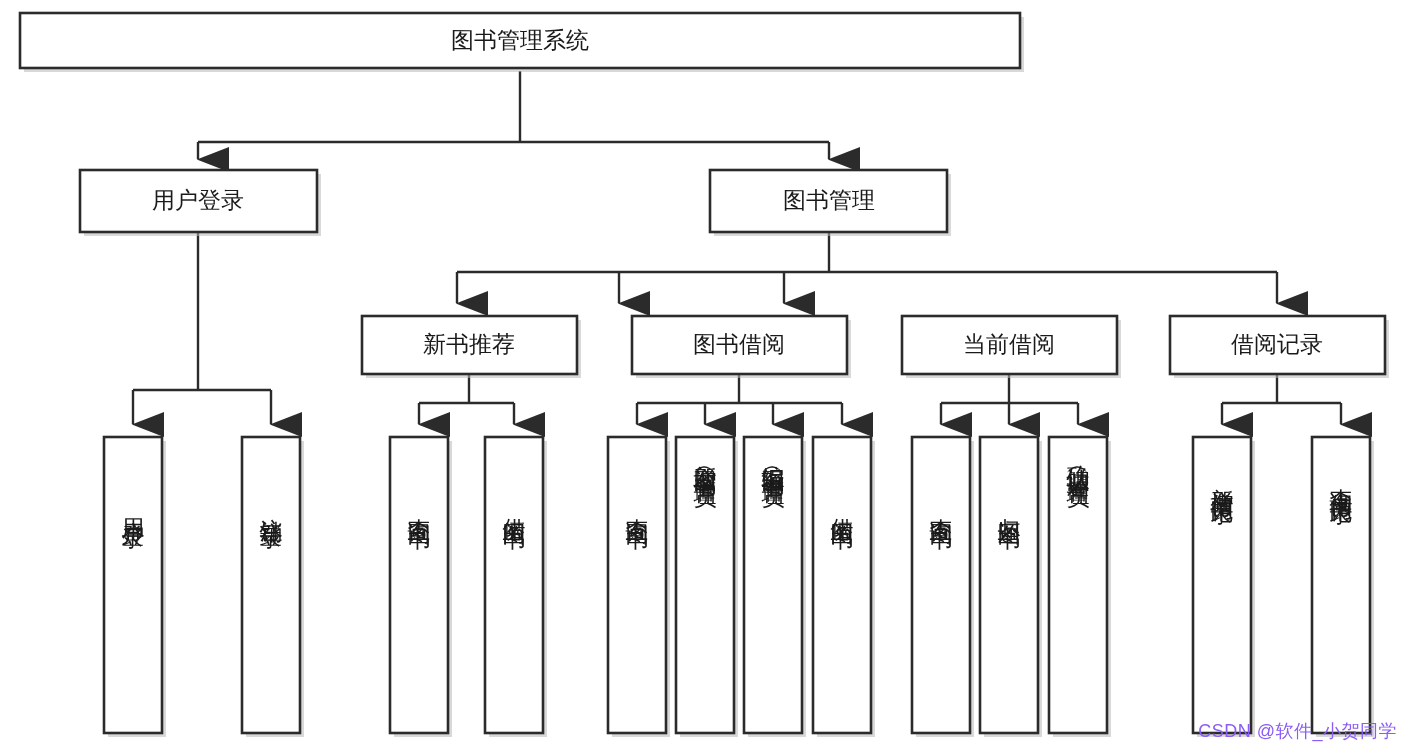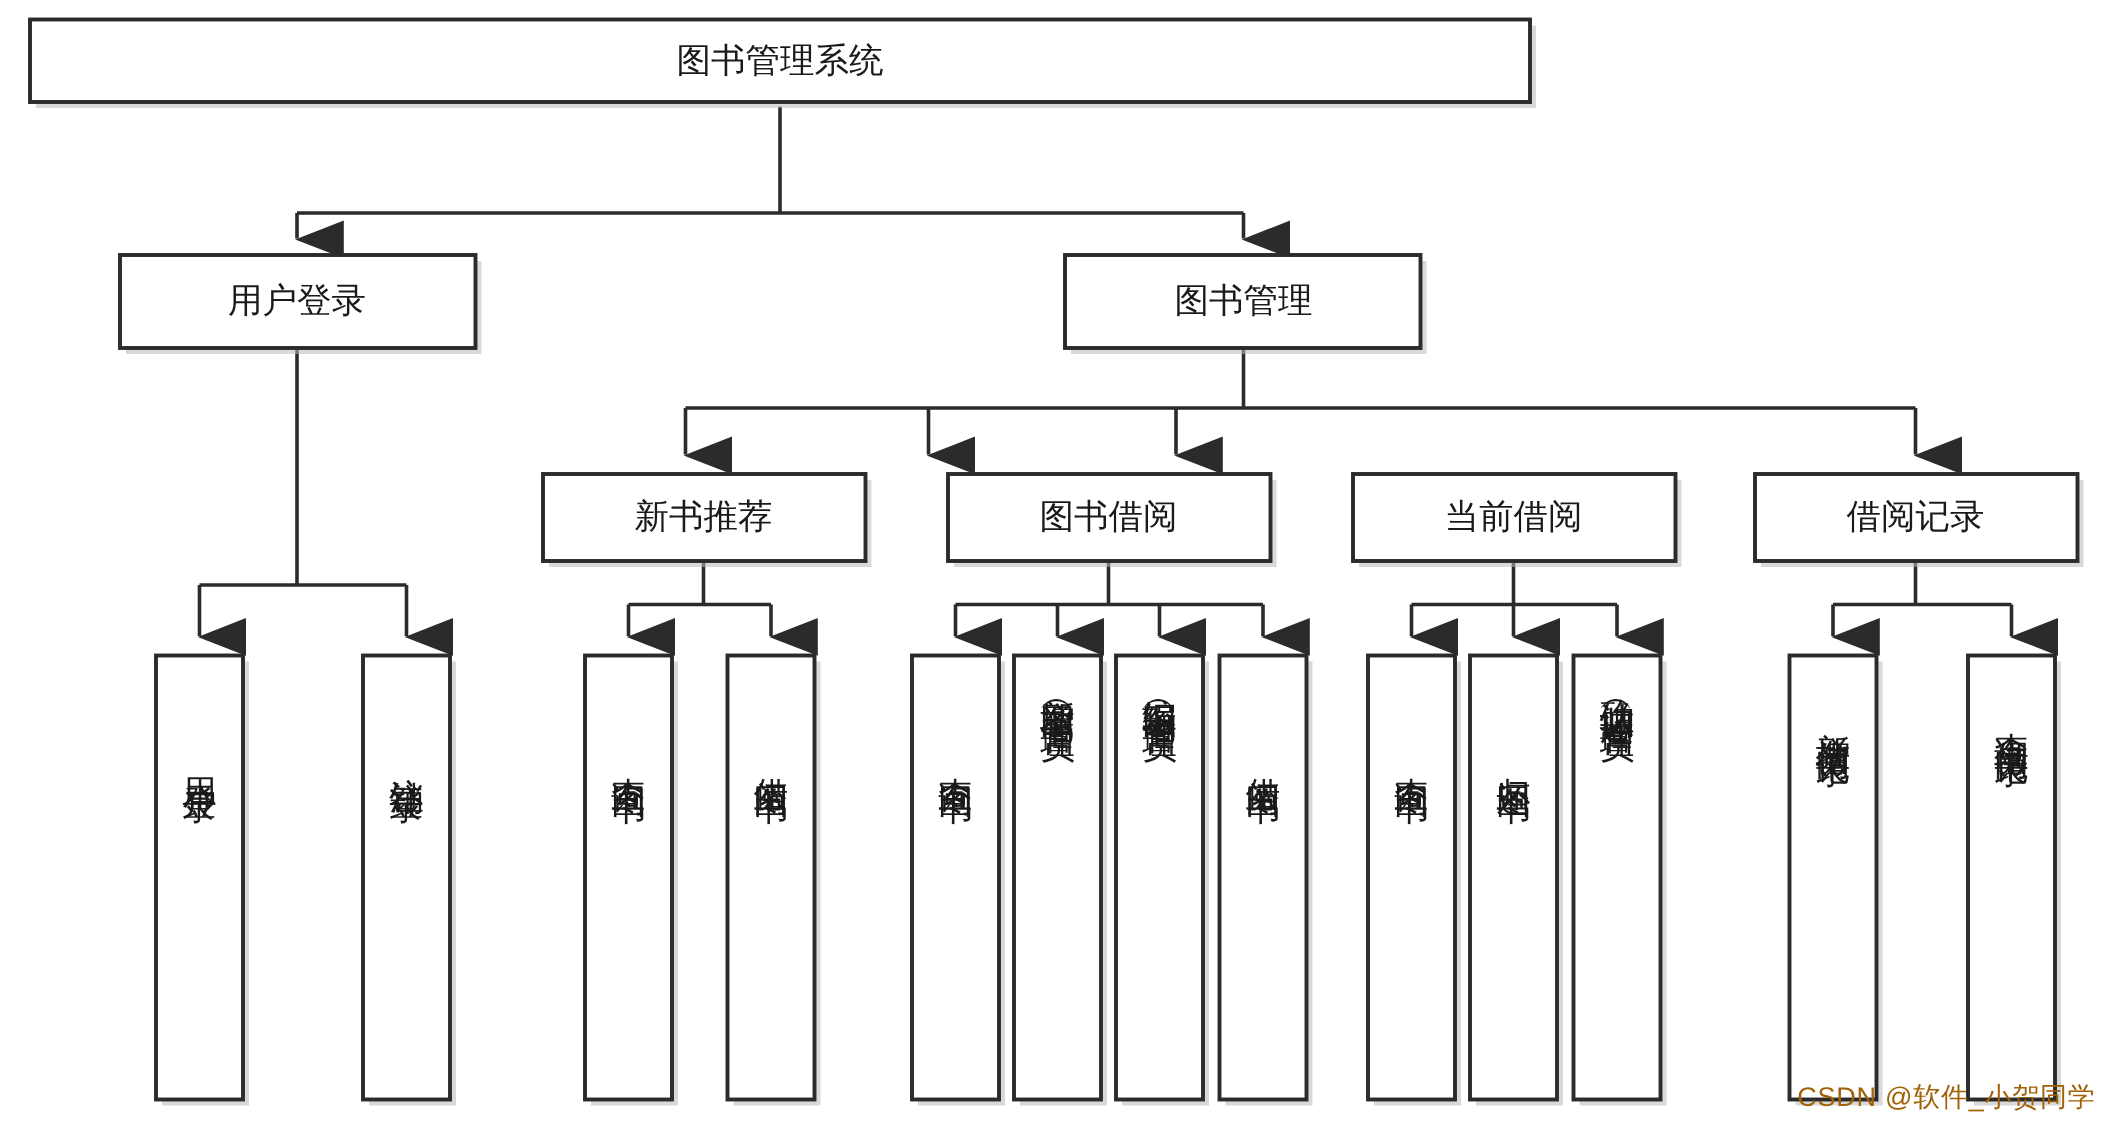--- a/index.html
+++ b/index.html
@@ -65,21 +65,21 @@
     color: #1a1a1a;
     letter-spacing: 3px;
     white-space: nowrap;
   }
   .watermark {
     position: absolute;
     right: 8px;
     bottom: 4px;
     font-family: "Liberation Sans", "DejaVu Sans", sans-serif;
     font-size: 18px;
-    color: #a16207;
+    color: #8b5cf6;
     letter-spacing: .5px;
     user-select: none;
   }
 </style>
 </head>
 <body>
 
 <div id="diagram-root">
 
   <svg class="flow" viewBox="0 0 1405 747">

